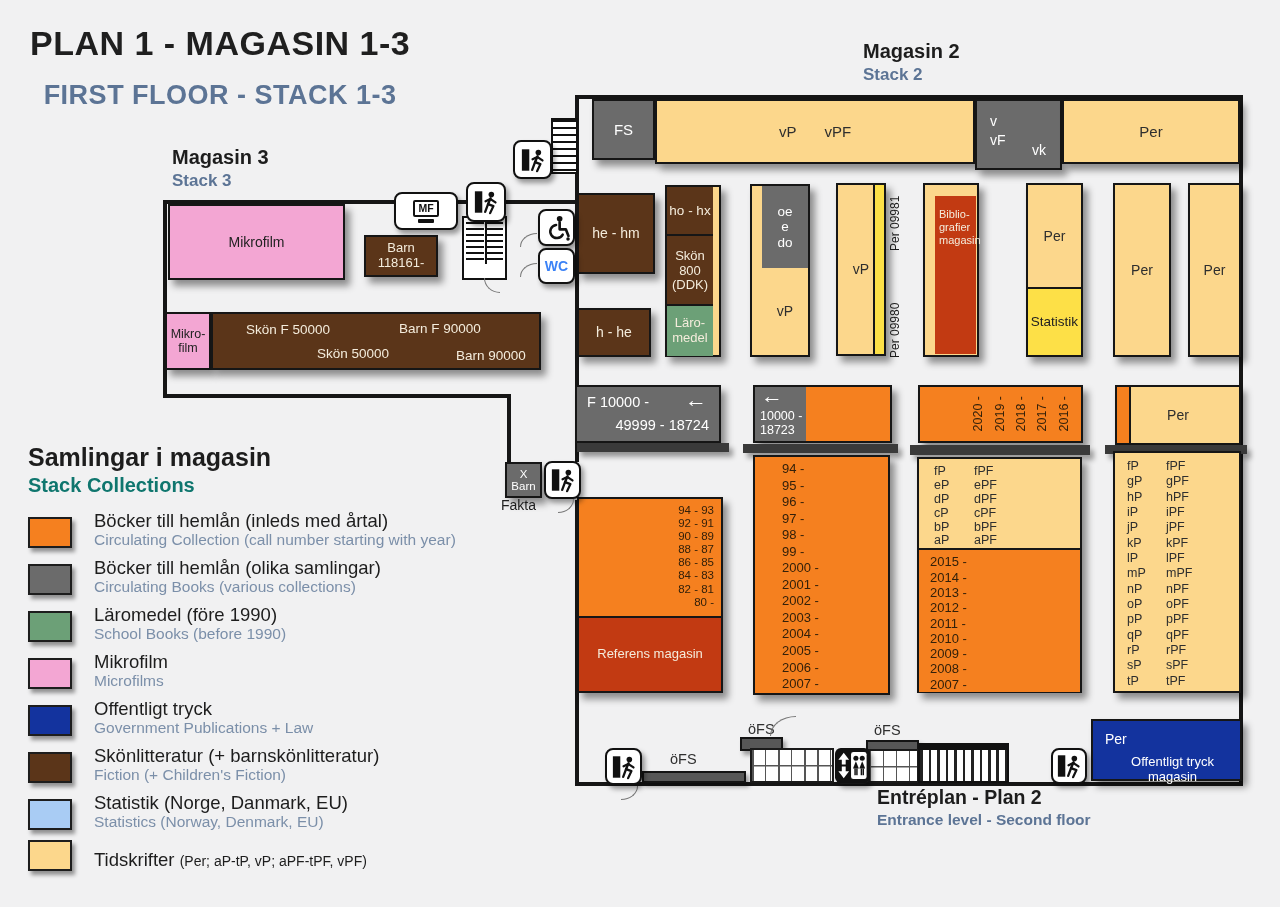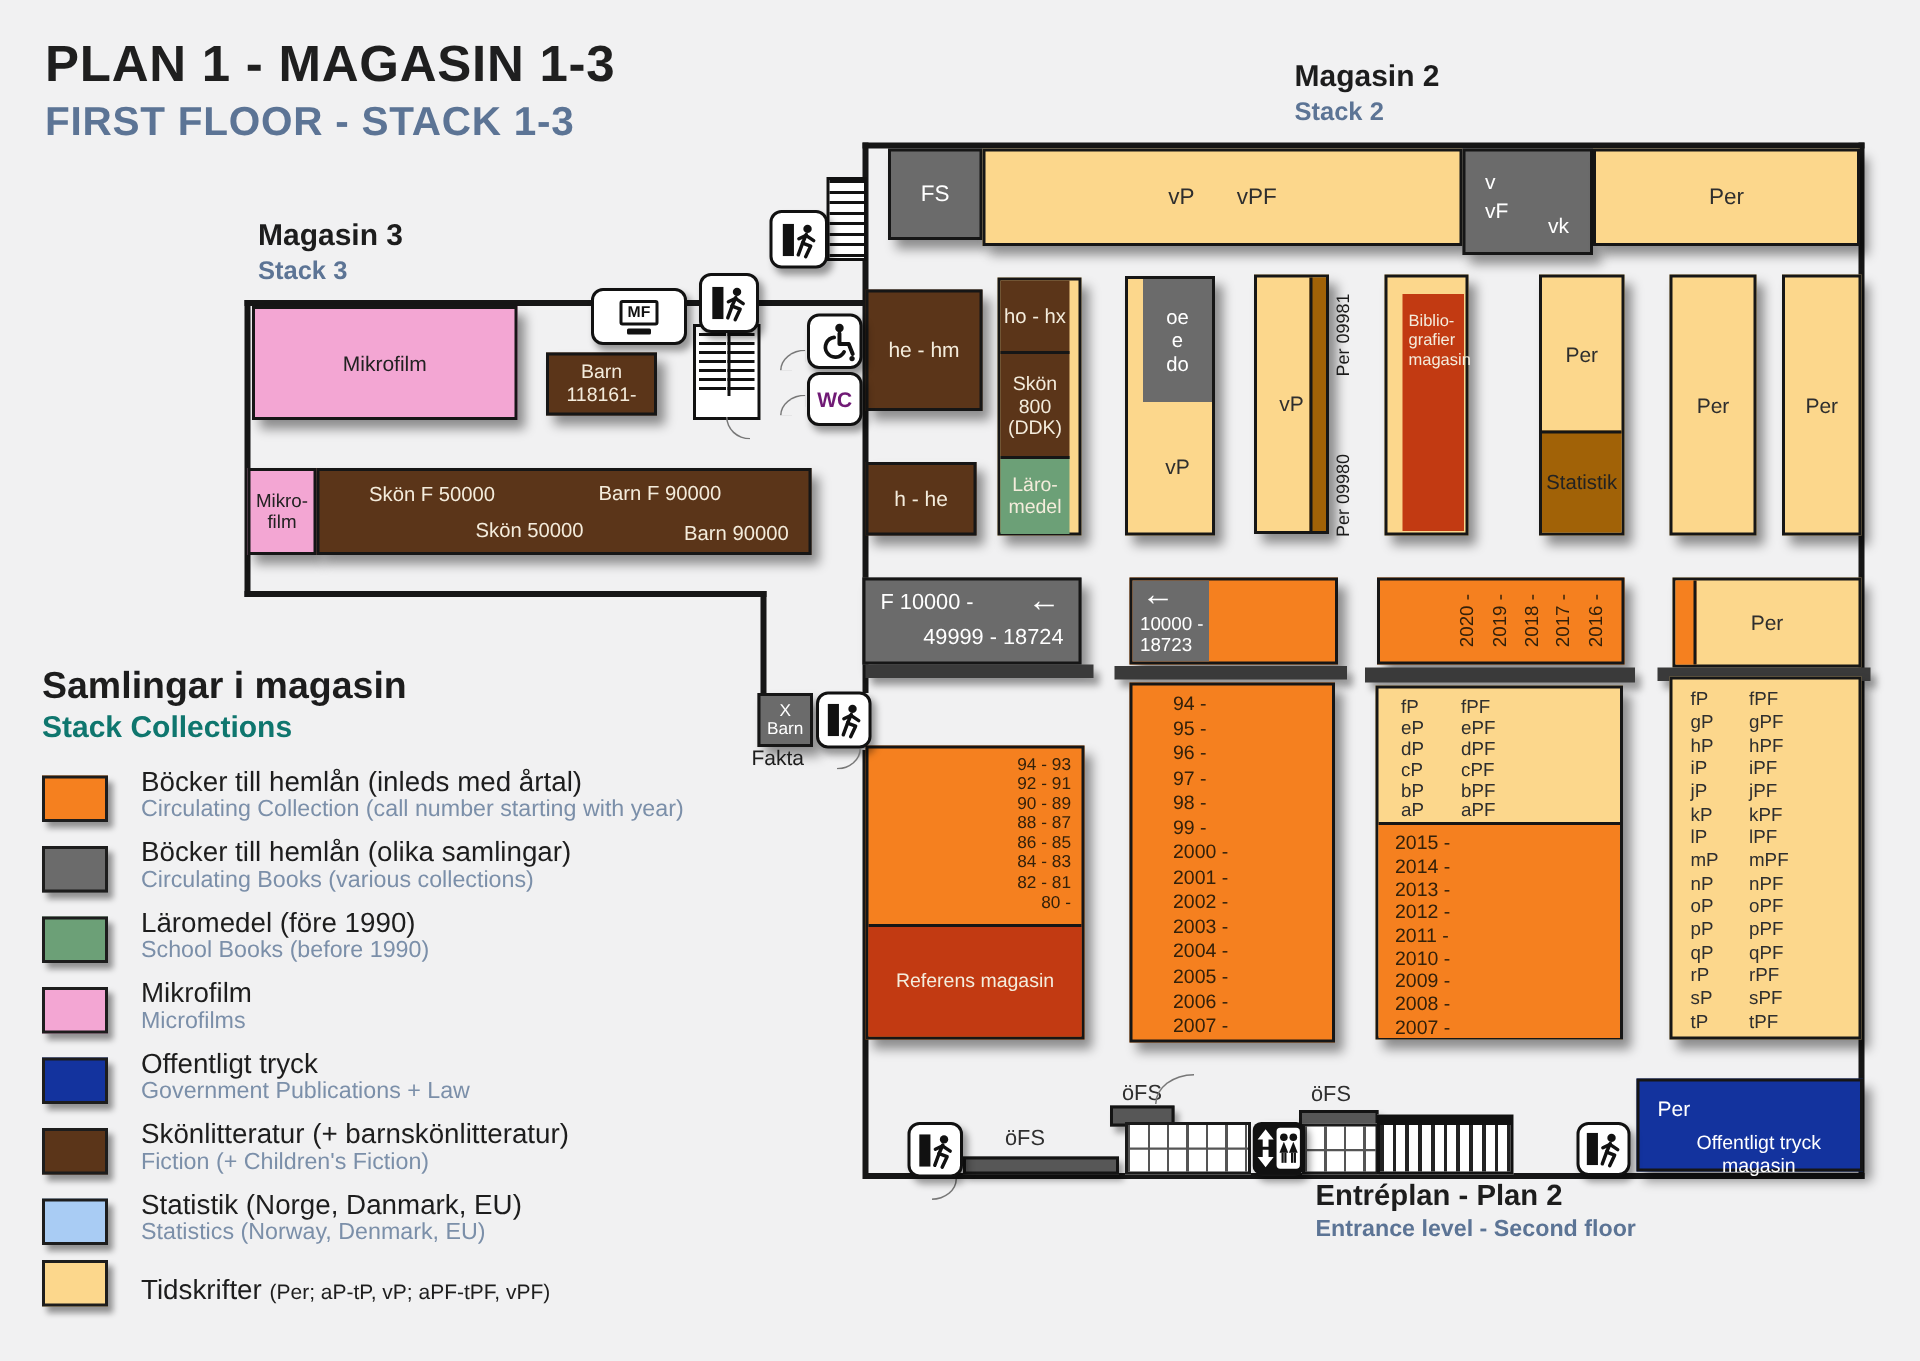--- a/index.html
+++ b/index.html
@@ -10,21 +10,21 @@
         box-shadow:5px 6px 7px rgba(0,0,0,.42);display:flex;align-items:center;
         justify-content:center;text-align:center;font-size:14px;line-height:1.15;}
   .c-orange{background:#F5801F;color:#33200A;}
   .c-cream{background:#FCD78C;color:#2E2E2E;}
   .c-gray{background:#6B6B6B;color:#FFFFFF;}
   .c-brown{background:#5B3519;color:#F4ECDC;}
   .c-green{background:#6CA077;color:#F4ECDC;}
   .c-pink{background:#F3A6D3;color:#222;}
   .c-red{background:#C23A12;color:#F4ECDC;}
   .c-blue{background:#13339E;color:#FFFFFF;}
-  .c-lblue{background:#a16207;color:#222;}
+  .c-lblue{background:#fde047;color:#222;}
   .bar{position:absolute;background:#3A3A3A;box-shadow:4px 5px 5px rgba(0,0,0,.35);}
   .pre{white-space:pre-line;}
   .in{position:absolute;}
   .vtext{writing-mode:vertical-rl;transform:rotate(180deg);}
   .icon{position:absolute;background:#fff;border:2.5px solid #111;border-radius:8px;
         box-shadow:3px 4px 5px rgba(0,0,0,.38);box-sizing:border-box;display:flex;
         flex-direction:column;align-items:center;justify-content:center;}
   .stairsV{position:absolute;border:2.5px solid #111;box-sizing:border-box;background:
      #fff repeating-linear-gradient(to bottom,#111 0 2px,transparent 2px 7px);}
   .stairbox{position:absolute;border:2.5px solid #111;box-sizing:border-box;background:#fff;}
@@ -36,21 +36,21 @@
   .hatch{position:absolute;border:2px solid #111;border-top:7px solid #111;box-sizing:border-box;
      background:#fff repeating-linear-gradient(to right,#222 0 2.5px,transparent 2.5px 8.5px);}
   .graybar{position:absolute;background:#575757;border:2px solid #141414;box-sizing:border-box;
      box-shadow:3px 4px 4px rgba(0,0,0,.35);}
   .arc{position:absolute;border:1.8px solid #777;box-sizing:border-box;background:transparent;}
   .arc.bl{border-right:none;border-top:none;border-radius:0 0 0 100%;}
   .arc.br{border-left:none;border-top:none;border-radius:0 0 100% 0;}
   .arc.tl{border-right:none;border-bottom:none;border-radius:100% 0 0 0;}
   .titleblock{position:absolute;left:30px;top:24px;}
   .titleblock .t1{font-size:34px;font-weight:bold;color:#1f1f1f;letter-spacing:.5px;}
-  .titleblock .t2{font-size:27px;font-weight:bold;color:#5C7495;letter-spacing:.5px;margin-top:3px;}
+  .titleblock .t2{font-size:27px;font-weight:bold;color:#5C7495;letter-spacing:.5px;margin-top:17px;text-align:center;}
   .arealabel{position:absolute;font-weight:bold;}
   .arealabel .t{font-size:20px;color:#1d1d1d;}
   .arealabel .s{font-size:17px;color:#5C7495;margin-top:2px;}
   #legend{position:absolute;left:28px;top:443px;width:470px;}
   #legend .lt{font-size:25px;font-weight:bold;color:#1d1d1d;}
   #legend .ls{font-size:20px;font-weight:bold;color:#0f766e;margin:2px 0 14px 0;}
   .litem{display:flex;gap:22px;margin-bottom:10px;align-items:flex-end;}
   .swatch{width:44px;height:31px;border:2.5px solid #1d1d1d;box-sizing:border-box;flex:none;
           box-shadow:3px 4px 4px rgba(0,0,0,.4);}
   .litem .sv{font-size:18.5px;color:#1d1d1d;line-height:19px;}
@@ -488,21 +488,21 @@
     </div>
 
   <div class="icon" style="left:538px;top:209px;width:37px;height:37px;">
     <svg viewBox="0 0 34 34" width="30" height="30">
       <circle cx="20" cy="6.5" r="3.2" fill="#111"></circle>
       <path d="M20 10.5 L20 18.5 L27 18.5 L30 26" stroke="#111" stroke-width="3" fill="none" stroke-linecap="round" stroke-linejoin="round"></path>
       <path d="M16 13.5 A 7.5 7.5 0 1 0 23.5 24.5" stroke="#111" stroke-width="2.8" fill="none" stroke-linecap="round"></path>
       <circle cx="29.5" cy="29.5" r="2" fill="#111"></circle>
     </svg>
   </div>
-  <div class="icon" style="left:538px;top:248px;width:37px;height:36px;font-weight:bold;font-size:14px;color:#701a75;">
+  <div class="icon" style="left:538px;top:248px;width:37px;height:36px;font-weight:bold;font-size:14px;color:#3b82f6;">
     <span>WC</span>
   </div>
   <div class="arc tl" style="left:520px;top:233px;width:17px;height:14px;"></div>
   <div class="arc tl" style="left:520px;top:263px;width:17px;height:14px;"></div>
   <div class="arc br" style="left:558px;top:499px;width:16px;height:14px;"></div>
 
   <div style="position:absolute;left:835px;top:747px;width:35px;height:37px;border-radius:7px;box-shadow:3px 4px 5px rgba(0,0,0,.38);">
     <svg viewBox="0 0 36 36" width="35" height="37">
       <rect x="0" y="0" width="36" height="36" rx="6" fill="#111"></rect>
       <polygon points="9,5 3.5,12 7,12 7,17 11,17 11,12 14.5,12" fill="#fff"></polygon>

